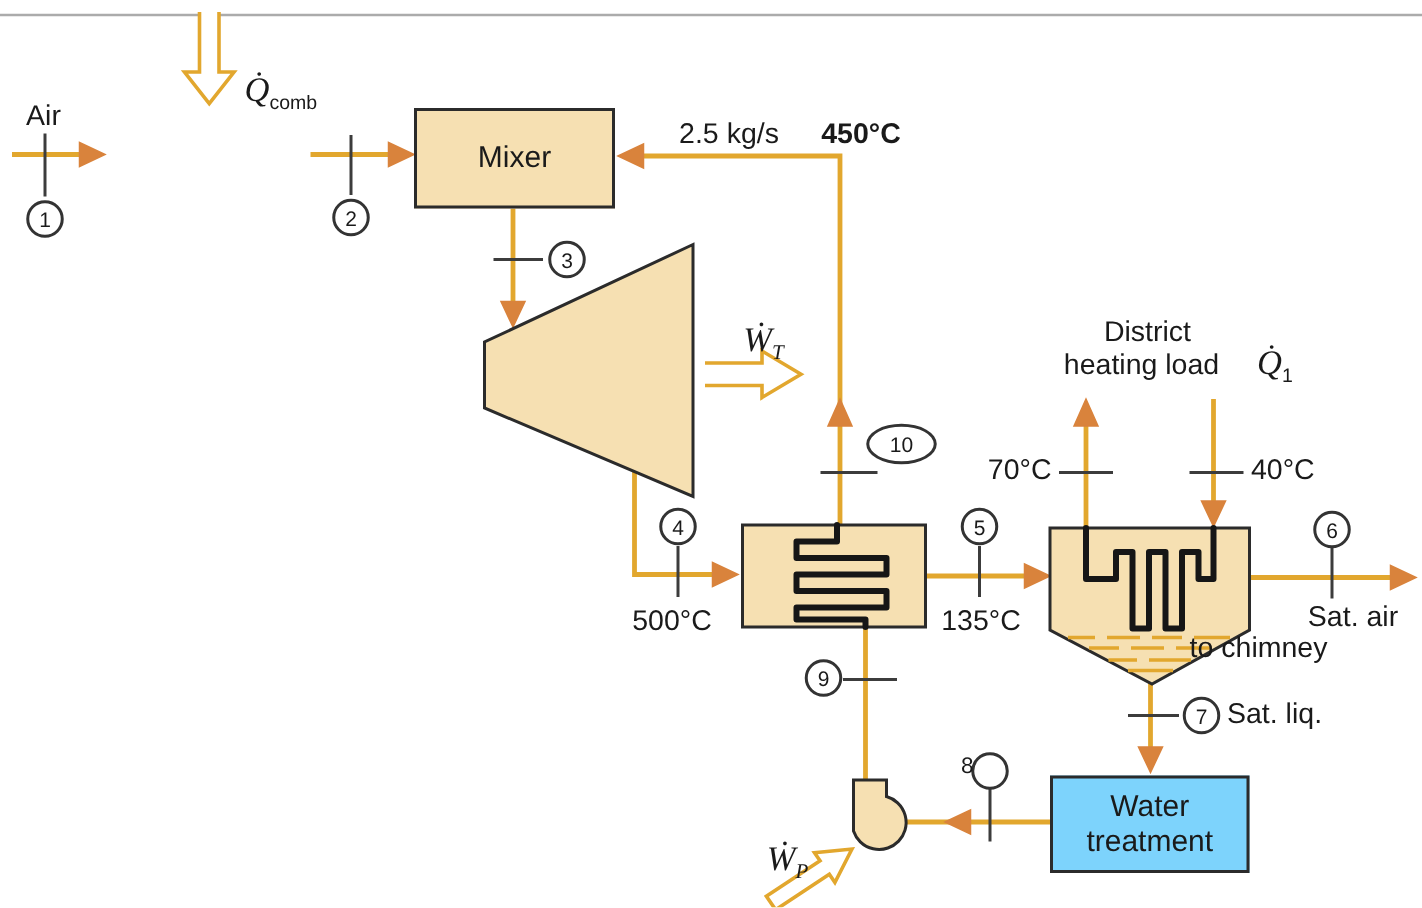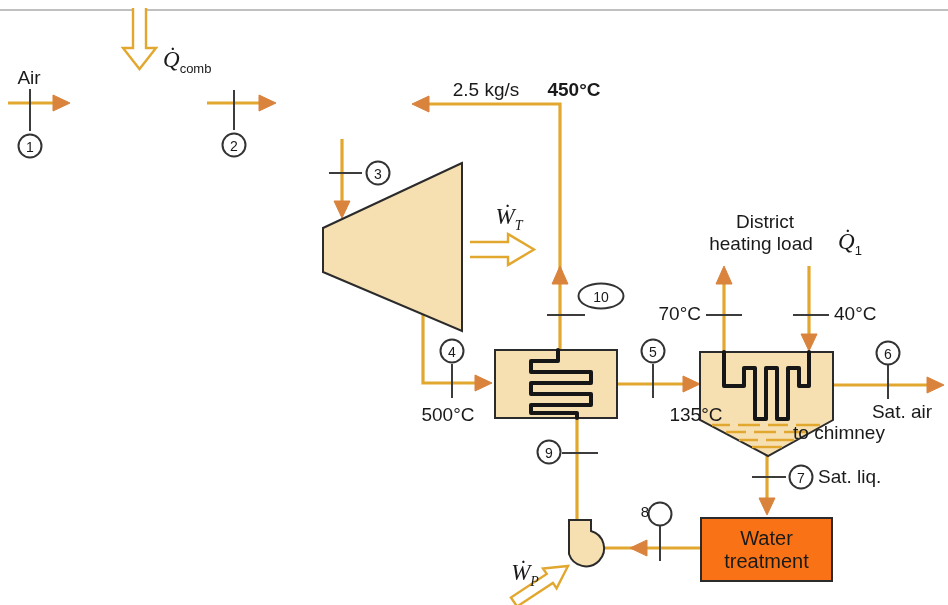--- a/index.html
+++ b/index.html
@@ -14,21 +14,21 @@
   .vessel{fill:var(--boxfill);stroke:#2b2b2b;stroke-width:2;}
   .coil{fill:none;stroke:#161616;stroke-width:4;stroke-linejoin:round;stroke-linecap:round;}
   .energyArrow{fill:#ffffff;stroke:var(--pipe);stroke-width:2.4;stroke-linejoin:miter;}
   .dash{stroke:var(--pipe);stroke-width:2.4;fill:none;}
   .rule{stroke:#ababab;stroke-width:1.6;}
   .box{
     position:absolute;display:flex;align-items:center;justify-content:center;
     background:var(--boxfill);border:2px solid #2b2b2b;box-sizing:border-box;
     font-size:20px;text-align:center;line-height:1.15;
   }
-  .box.white{background:#f97316;}
+  .box.white{background:#7dd3fc;}
   .lbl{position:absolute;white-space:nowrap;font-size:19px;transform:translate(-50%,-50%);}
   .lbl.left{transform:translate(0,-50%);}
   .lbl.right{transform:translate(-100%,-50%);}
   .state{
     position:absolute;width:25px;height:25px;border-radius:50%;
     border:2px solid #333;background:#fff;box-sizing:border-box;
     display:flex;align-items:center;justify-content:center;
     font-size:14px;transform:translate(-50%,-50%);
   }
   .energy{font-family:"Liberation Serif", serif;font-style:italic;font-size:23px;}
@@ -96,44 +96,47 @@
     <path class="tick" d="M653,364 V398"></path>
     <path class="tick" d="M888,365 V399"></path>
     <path class="tick" d="M752,477 H786"></path>
     <path class="tick" d="M660,526 V561"></path>
     <path class="tick" d="M562,453 H598"></path>
     <path class="tick" d="M547,315 H585"></path>
     <path class="tick" d="M706,315 H742"></path>
     <path class="tick" d="M793,315 H829"></path>
   </svg>
 
+  <div class="box" style="left:276px;top:72px;width:134px;height:67px;">
+    <span>Mixer</span>
+  </div>
   <div class="box white" style="left:700px;top:517px;width:133px;height:65px;">
     <span>
       <span>Water</span><br>
       <span>treatment</span>
     </span>
   </div>
 
   <div class="lbl" style="left:29px;top:78px;">Air</div>
   <div class="lbl" style="left:486px;top:90px;">2.5 kg/s</div>
   <div class="lbl" style="left:574px;top:90px;font-weight:bold;">450°C</div>
   <div class="lbl" style="left:448px;top:415px;">500°C</div>
-  <div class="lbl" style="left:654px;top:415px;margin-left:42px;">135°C</div>
+  <div class="lbl" style="left:654px;top:415px;">135°C</div>
   <div class="lbl right" style="left:701px;top:314px;">70°C</div>
   <div class="lbl left" style="left:834px;top:314px;">40°C</div>
   <div class="lbl" style="left:765px;top:222px;">District</div>
   <div class="lbl" style="left:761px;top:244px;">heating load</div>
   <div class="lbl" style="left:890px;top:412px;margin-left:12px;">Sat. air</div>
   <div class="lbl" style="left:839px;top:433px;">to chimney</div>
   <div class="lbl left" style="left:818px;top:477px;">Sat. liq.</div>
 
   <div class="lbl left energy" style="left:163px;top:36px;margin-top:24px;">
     <span>Q̇</span><sub class="roman">comb</sub>
   </div>
-  <div class="lbl energy" style="left:509px;top:217px;">
+  <div class="lbl energy" style="left:509px;top:227px;">
     <span>Ẇ</span><sub>T</sub>
   </div>
   <div class="lbl energy" style="left:525px;top:573px;">
     <span>Ẇ</span><sub>P</sub>
   </div>
   <div class="lbl left energy" style="left:838px;top:242px;">
     <span>Q̇</span><sub class="roman">1</sub>
   </div>
 
   <div class="state" style="left:30px;top:146px;">1</div>

